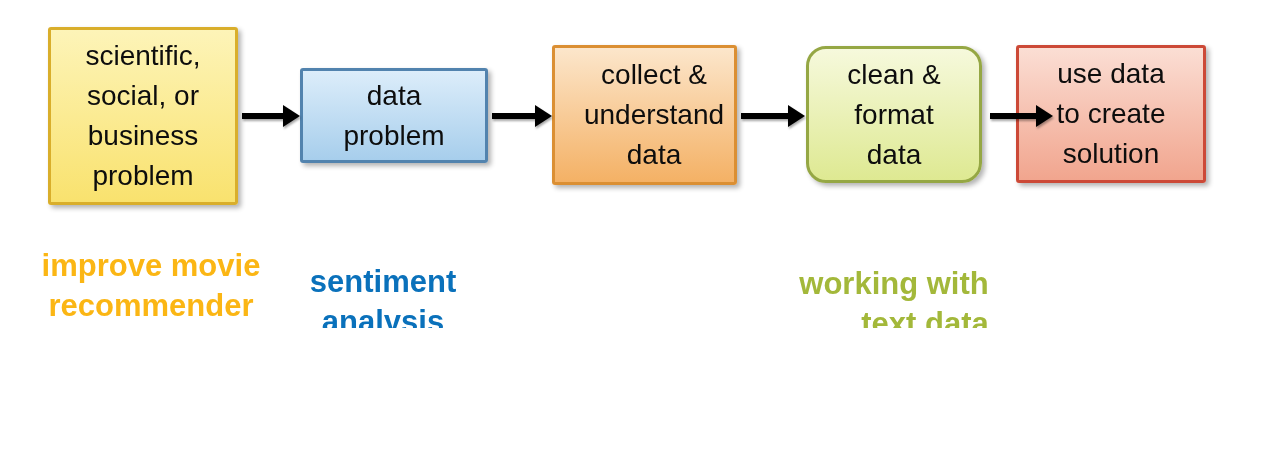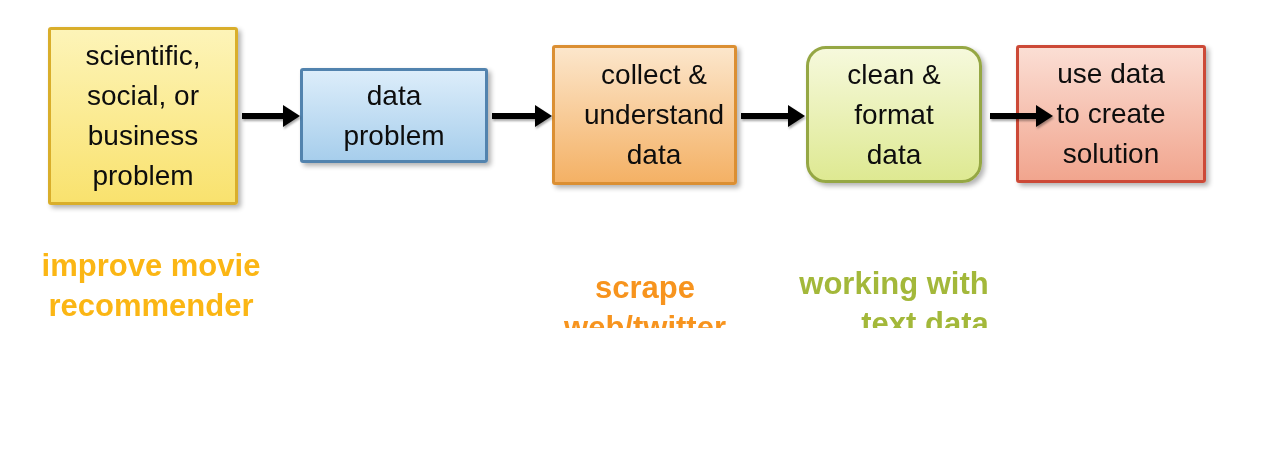--- a/index.html
+++ b/index.html
@@ -130,21 +130,21 @@
     <span class="shaft"></span>
     <span class="head"></span>
   </div>
 
   <div class="label label-1" style="--lc: #fbb614;">improve movie
 recommender
 or
 gauge
 brand perception</div>
 
+  <div class="label label-2" style="--lc: #0a71bb;">sentiment
+analysis</div>
 
-  <div class="label label-3" style="--lc: #f7941e;">scrape
-web/twitter</div>
 
   <div class="label label-4" style="--lc: #a3b83a;">working with
 text data</div>
 
 
 </div>
 
 </body></html>

